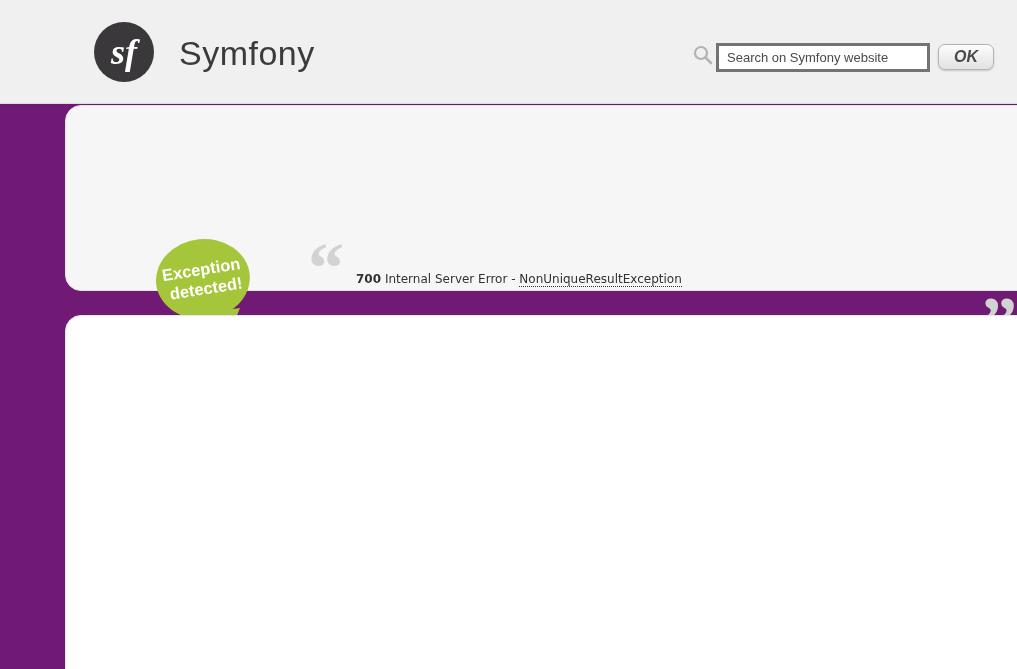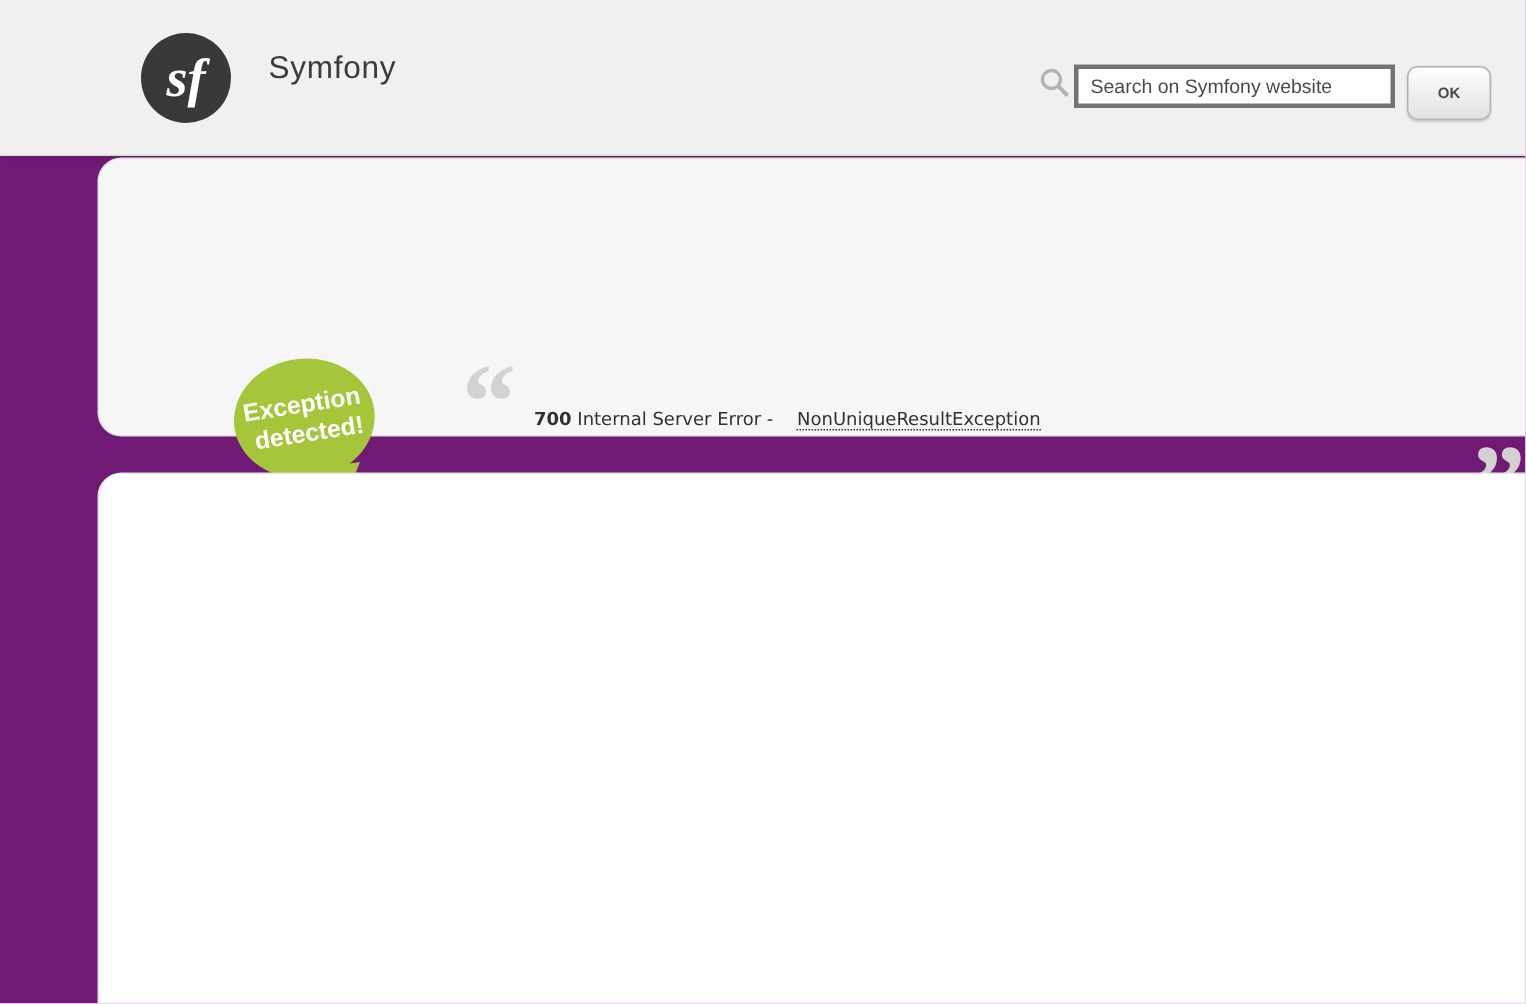--- a/index.html
+++ b/index.html
@@ -9,58 +9,58 @@
   }
 
   
   .header{
     position:absolute;top:0;left:0;width:100%;height:103px;
     background:#f0f0f0;border-bottom:1px solid #dcdcdc;
     box-shadow:0 1px 3px rgba(0,0,0,.06);
   }
   .logo-circle{position:absolute;left:94px;top:22px;width:60px;height:60px;}
   .brand{
-    position:absolute;left:179px;top:34px;font-size:21px;color:#3b3b3b;
+    position:absolute;left:179px;top:34px;font-size:34px;color:#3b3b3b;
     letter-spacing:.5px;
   }
   .search-icon{position:absolute;left:693px;top:45px;width:20px;height:20px;}
   .search-input{
     position:absolute;left:716px;top:43px;width:192px;height:23px;
     border:3px solid #737373;background:#fff;padding:0 8px;
     font-family:"Liberation Sans",sans-serif;font-size:13px;color:#4a4a4a;outline:none;
   }
   .search-input::placeholder{color:#4a4a4a;opacity:1;}
   .ok-button{
-    position:absolute;left:938px;top:44px;width:56px;height:36px;
+    position:absolute;left:938px;top:44px;width:56px;height:26px;
     border:1px solid #b3b3b3;border-radius:7px;
     background:linear-gradient(#fdfdfd,#e2e2e2);
     box-shadow:0 1px 2px rgba(0,0,0,.18);
     font-family:"Liberation Sans",sans-serif;
-    font-size:10px;font-weight:bold;color:#4a4a4a;cursor:pointer;
+    font-size:16px;font-weight:bold;color:#4a4a4a;cursor:pointer;font-style:italic;
   }
 
   
   .exception-panel{
     position:absolute;left:65px;top:105px;width:1000px;height:186px;
     background:#f6f6f6;border:1px solid #e3e3e3;border-radius:16px;
     box-sizing:border-box;
   }
   .mascot{position:absolute;left:88px;top:126px;width:130px;height:142px;}
   .quote{
     position:absolute;font-family:"Liberation Serif",serif;font-weight:bold;
     font-size:72px;color:#d2d2d2;line-height:40px;
   }
   .quote-open{left:242px;top:142px;}
   .quote-close{left:915px;top:196px;}
   .error-line{
     position:absolute;left:290px;top:166px;
     font-family:"DejaVu Sans",sans-serif;font-size:12px;color:#313131;
   }
   .error-line .code-num{font-weight:bold;}
-  .error-line .exc-class{border-bottom:1px dotted #313131;margin-left:12px;}
+  .error-line .exc-class{border-bottom:1px dotted #313131;}
 
   
   .stack-panel{
     position:absolute;left:65px;top:315px;width:1000px;height:420px;
     background:#fff;border:1px solid #e6e6e6;border-radius:16px;
     box-sizing:border-box;
   }
 </style>
 </head>
 <body>

